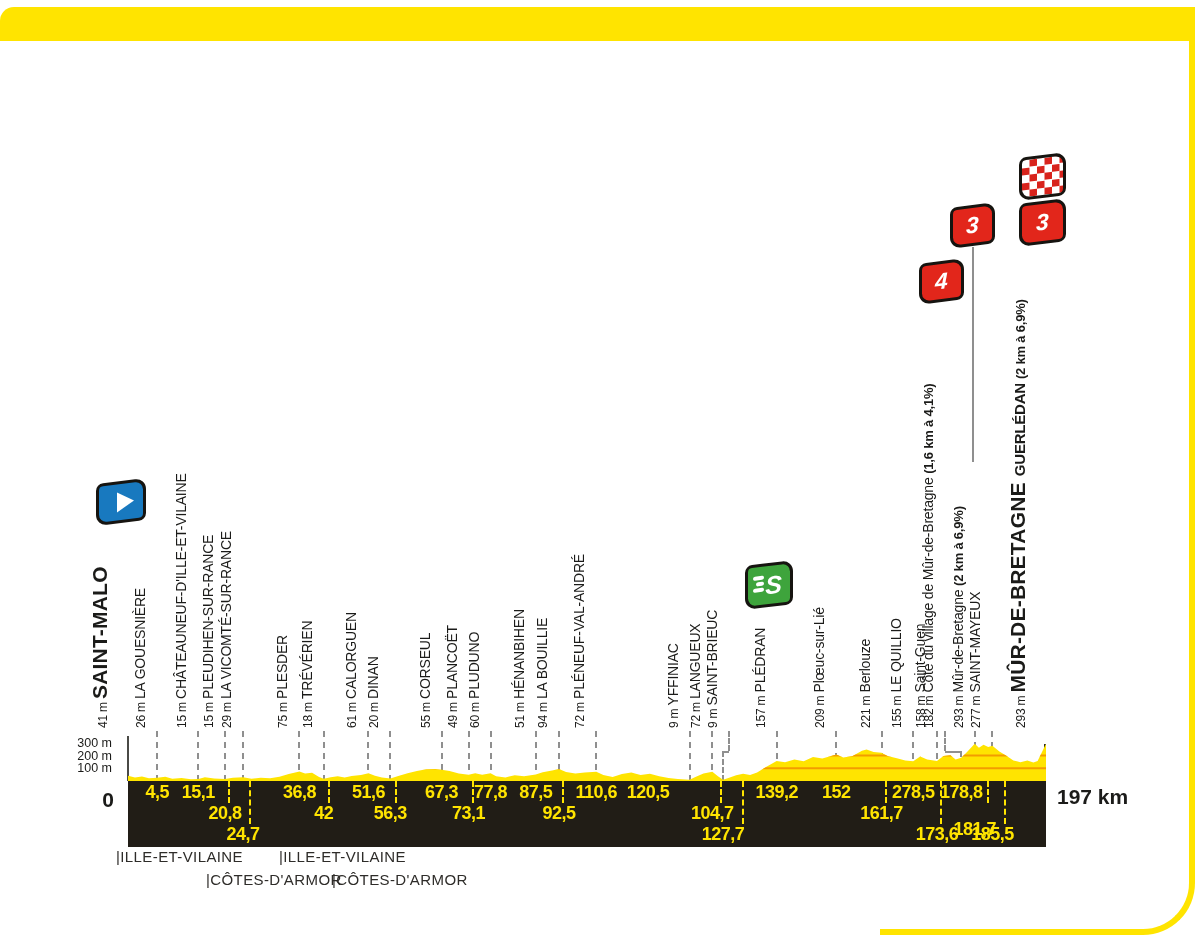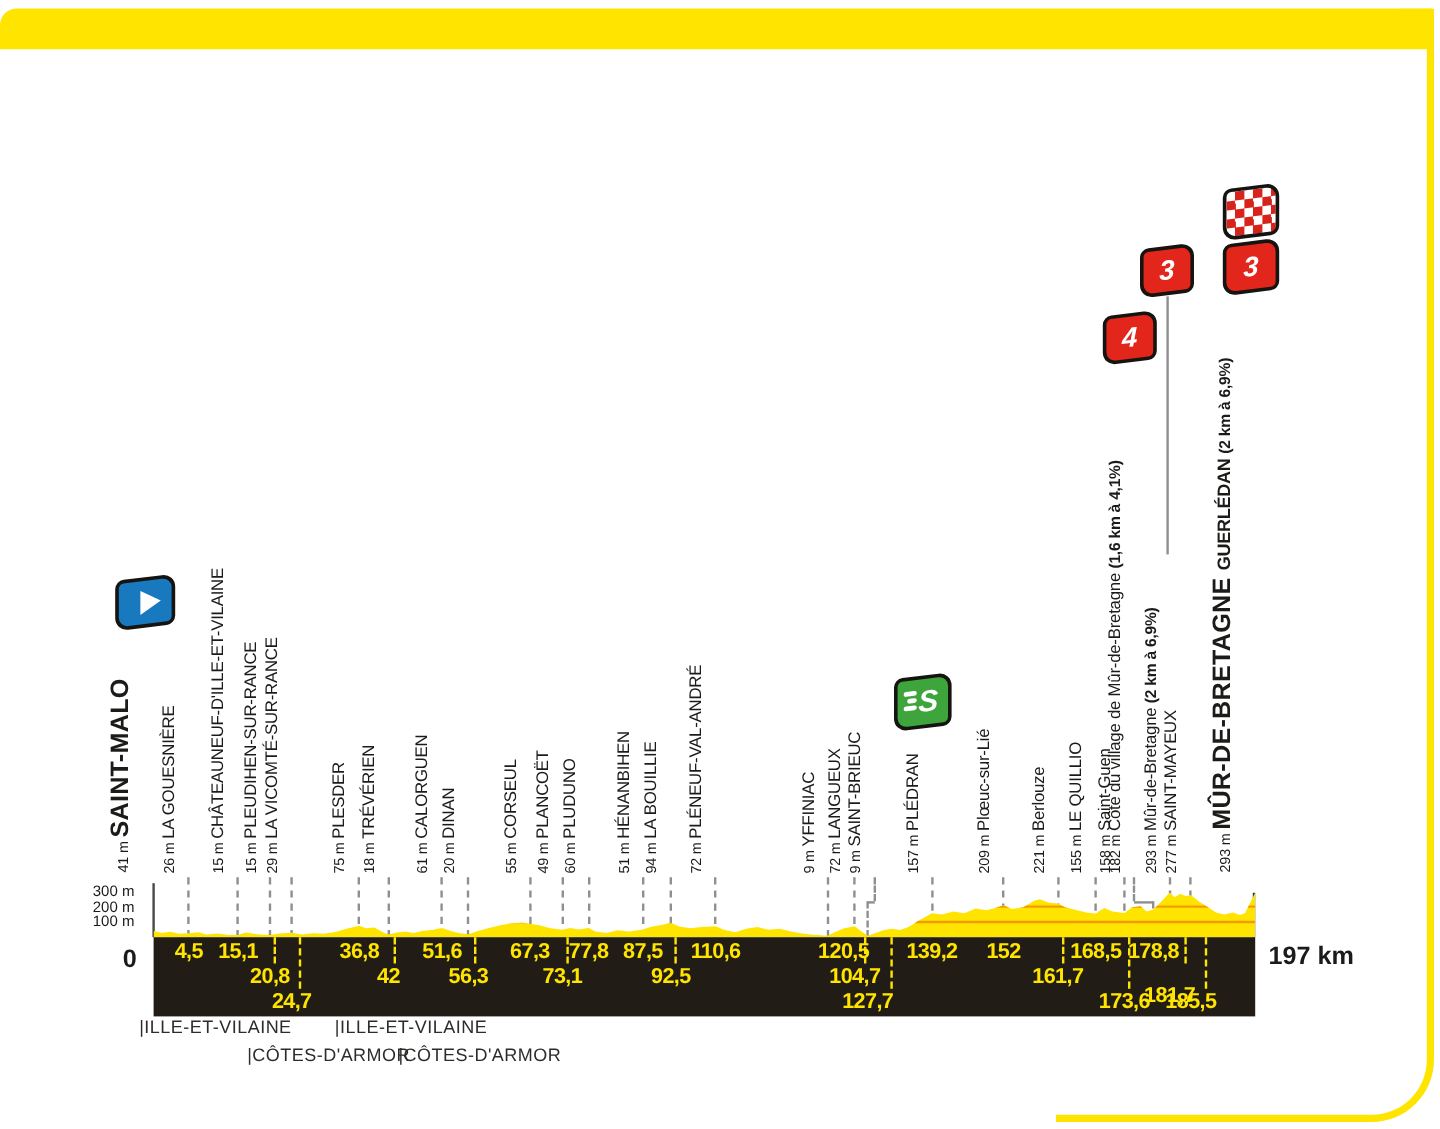--- a/index.html
+++ b/index.html
@@ -124,21 +124,21 @@
       <div class="km-label" style="left: 535.741px; top: 782px;">87,5</div>
       <div class="dash-line" style="left: 558.041px; top: 731px; height: 50px;"></div>
       <div class="wp-label" style="left: 551.041px; top: 712px;"><span class="elev">94 m </span><span class="name">LA BOUILLIE</span></div>
       <div class="km-label" style="left: 559.041px; top: 803px;">92,5</div>
       <div class="stub" style="left: 562.041px; top: 781px; height: 22px;"></div>
       <div class="dash-line" style="left: 595.32px; top: 731px; height: 50px;"></div>
       <div class="wp-label" style="left: 588.32px; top: 712px;"><span class="elev">72 m </span><span class="name">PLÉNEUF-VAL-ANDRÉ</span></div>
       <div class="km-label" style="left: 596.32px; top: 782px;">110,6</div>
       <div class="dash-line" style="left: 688.518px; top: 731px; height: 50px;"></div>
       <div class="wp-label" style="left: 681.518px; top: 712px;"><span class="elev">9 m </span><span class="name">YFFINIAC</span></div>
-      <div class="km-label" style="left: 703px; top: 782px;">120,5</div>
+      <div class="km-label" style="left: 648px; top: 782px;">120,5</div>
       <div class="dash-line" style="left: 711.351px; top: 731px; height: 50px;"></div>
       <div class="wp-label" style="left: 704.351px; top: 712px;"><span class="elev">72 m </span><span class="name">LANGUEUX</span></div>
       <div class="km-label" style="left: 712.351px; top: 803px;">104,7</div>
       <div class="stub" style="left: 720.351px; top: 781px; height: 22px;"></div>
       <div class="dash-line" style="left: 728.069px; top: 731px; height: 20px;"></div>
       <div class="elbow-h" style="top: 751px; left: 723.069px; width: 6px;"></div>
       <div class="dash-line" style="left: 722.069px; top: 751px; height: 30px;"></div>
       <div class="wp-label" style="left: 721.069px; top: 712px;"><span class="elev">9 m </span><span class="name">SAINT-BRIEUC</span></div>
       <div class="km-label" style="left: 723.069px; top: 824px;">127,7</div>
       <div class="stub" style="left: 742.069px; top: 781px; height: 43px;"></div>
@@ -147,21 +147,21 @@
       <div class="km-label" style="left: 776.658px; top: 782px;">139,2</div>
       <div class="dash-line" style="left: 835.305px; top: 731px; height: 50px;"></div>
       <div class="wp-label" style="left: 828.305px; top: 712px;"><span class="elev">209 m </span><span class="name">Plœuc-sur-Lié</span></div>
       <div class="km-label" style="left: 836.305px; top: 782px;">152</div>
       <div class="dash-line" style="left: 880.506px; top: 731px; height: 50px;"></div>
       <div class="wp-label" style="left: 873.506px; top: 712px;"><span class="elev">221 m </span><span class="name">Berlouze</span></div>
       <div class="km-label" style="left: 881.506px; top: 803px;">161,7</div>
       <div class="stub" style="left: 884.506px; top: 781px; height: 22px;"></div>
       <div class="dash-line" style="left: 912.193px; top: 731px; height: 50px;"></div>
       <div class="wp-label" style="left: 905.193px; top: 712px;"><span class="elev">155 m </span><span class="name">LE QUILLIO</span></div>
-      <div class="km-label" style="left: 913.193px; top: 782px;">168,5</div>
+      <div class="km-label" style="left: 913.193px; top: 782px;">278,5</div>
       <div class="dash-line" style="left: 935.958px; top: 731px; height: 50px;"></div>
       <div class="wp-label" style="left: 928.958px; top: 712px;"><span class="elev">158 m </span><span class="name">Saint-Guen</span></div>
       <div class="km-label" style="left: 936.958px; top: 824px;">173,6</div>
       <div class="stub" style="left: 939.958px; top: 781px; height: 43px;"></div>
       <div class="dash-line" style="left: 944.19px; top: 731px; height: 20px;"></div>
       <div class="elbow-h" style="top: 751px; left: 945.19px; width: 16px;"></div>
       <div class="dash-line" style="left: 960.19px; top: 751px; height: 30px;"></div>
       <div class="wp-label" style="left: 937.19px; top: 712px;"><span class="elev">182 m </span><span class="name">Côte du village de Mûr-de-Bretagne </span><span class="stat">(1,6 km à 4,1%)</span></div>
       <div class="km-label" style="left: 961.19px; top: 782px;">178,8</div>
       <div class="dash-line" style="left: 973.704px; top: 731px; height: 50px;"></div>

